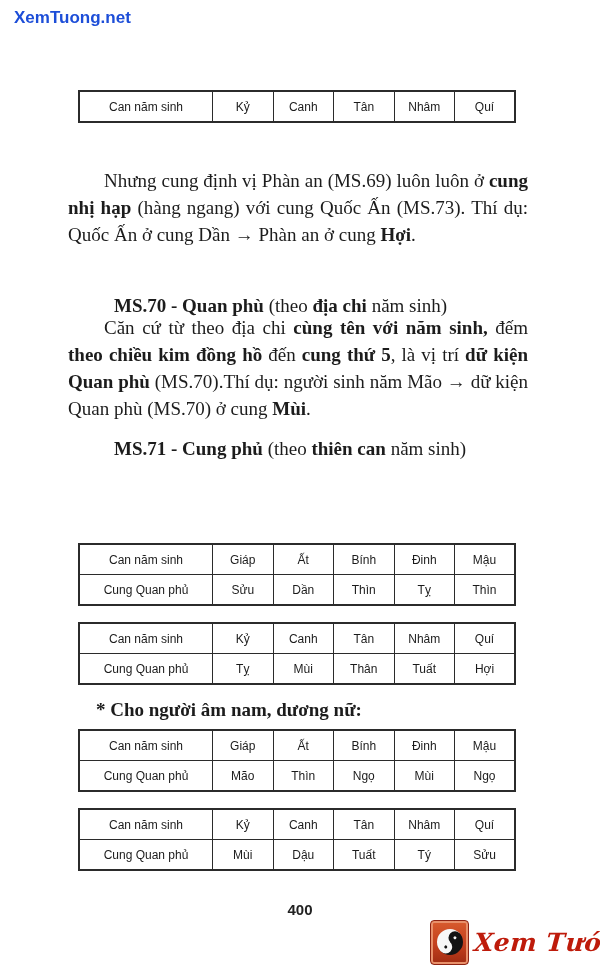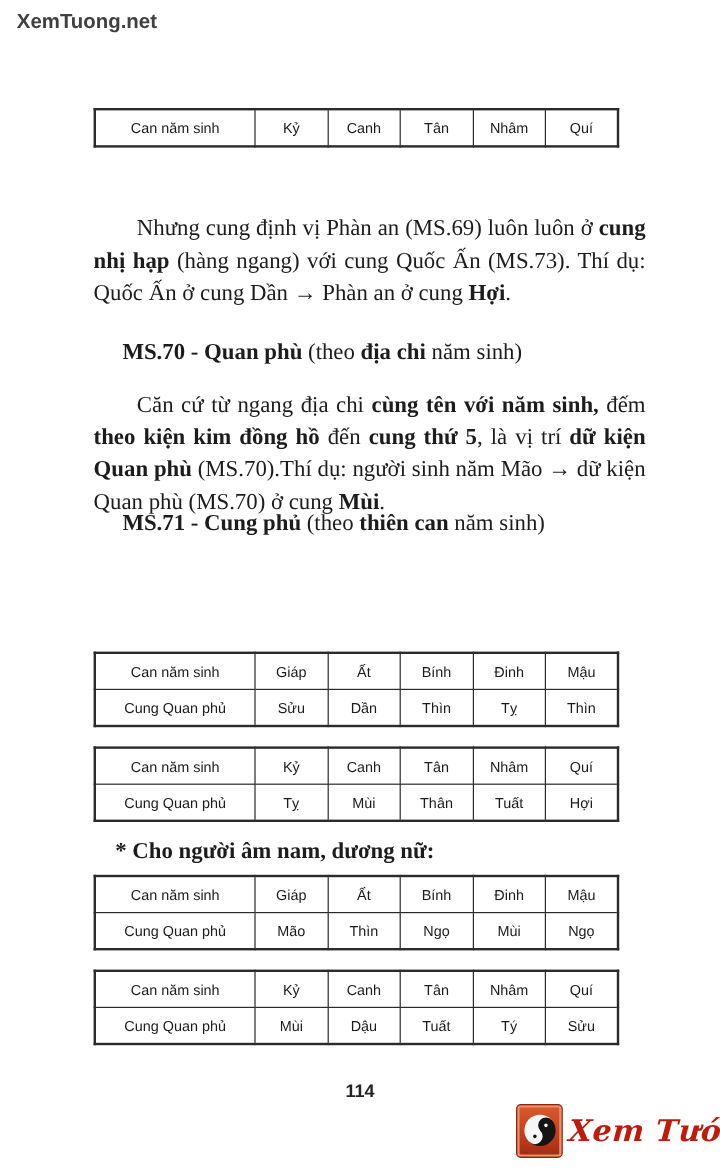--- a/index.html
+++ b/index.html
@@ -4,30 +4,30 @@
 <style>
   html,body { margin:0; padding:0; background:#ffffff; }
   .page {
     position:relative; width:600px; height:975px; background:#ffffff;
     overflow:hidden; color:#1c1c1c;
     font-family:"Liberation Serif", serif;
   }
   .header-logo {
     position:absolute; left:14px; top:8px;
     font-family:"Liberation Sans", sans-serif;
-    font-weight:bold; font-size:17px; color:#404040;
+    font-weight:bold; font-size:17px; color:#1d4ed8;
   }
   
   .body-para {
-    position:absolute; left:62px; width:460px; margin:16px;
+    position:absolute; left:62px; width:460px; margin:6px;
     font-size:19px; line-height:27px; text-align:justify; text-indent:36px;
     font-weight:normal;
   }
   .heading {
-    position:absolute; left:62px; width:460px; margin:4px; padding-left:36px;
+    position:absolute; left:62px; width:460px; margin:16px; padding-left:36px;
     font-size:19px; line-height:27px; font-weight:normal; box-sizing:border-box;
   }
   .subheading {
     position:absolute; left:62px; width:460px; margin:0; padding-left:34px;
     font-size:19px; line-height:26px; font-weight:bold; box-sizing:border-box;
   }
   .body-para b, .heading b, .subheading b { font-weight:bold; }
   
   table.data-table {
     position:absolute; left:78px; width:438px;
@@ -97,21 +97,21 @@
           <td>Nhâm</td>
           <td>Quí</td>
         </tr>
       </tbody>
   </table>
 
   <p class="body-para" style="top:161px"><span>Nhưng cung định vị Phàn an (MS.69) luôn luôn ở </span><b>cung nhị hạp</b><span> (hàng ngang) với cung Quốc Ấn (MS.73). Thí dụ: Quốc Ấn ở cung Dần → Phàn an ở cung </span><b>Hợi</b><span>.</span></p>
 
   <h3 class="heading" style="top:276px"><b>MS.70 - Quan phù</b><span> (theo </span><b>địa chi</b><span> năm sinh)</span></h3>
 
-  <p class="body-para" style="top:308px"><span>Căn cứ từ ngang địa chi </span><b>cùng tên với năm sinh,</b><span> đếm </span><b>theo kiện kim đồng hồ</b><span> đến </span><b>cung thứ 5</b><span>, là vị trí </span><b>dữ kiện Quan phù</b><span> (MS.70).Thí dụ: người sinh năm Mão → dữ kiện Quan phù (MS.70) ở cung </span><b>Mùi</b><span>.</span></p>
+  <p class="body-para" style="top:308px"><span>Căn cứ từ theo địa chi </span><b>cùng tên với năm sinh,</b><span> đếm </span><b>theo chiều kim đồng hồ</b><span> đến </span><b>cung thứ 5</b><span>, là vị trí </span><b>dữ kiện Quan phù</b><span> (MS.70).Thí dụ: người sinh năm Mão → dữ kiện Quan phù (MS.70) ở cung </span><b>Mùi</b><span>.</span></p>
 
   <h3 class="heading" style="top:419px"><b>MS.71 - Cung phủ</b><span> (theo </span><b>thiên can</b><span> năm sinh)</span></h3>
 
 
 
   <table class="data-table" style="top:543px">
     <tbody>
         <tr>
           <td class="label-col">Can năm sinh</td>
           <td>Giáp</td>
@@ -189,21 +189,21 @@
           <td class="label-col">Cung Quan phủ</td>
           <td>Mùi</td>
           <td>Dậu</td>
           <td>Tuất</td>
           <td>Tý</td>
           <td>Sửu</td>
         </tr>
       </tbody>
   </table>
 
-  <div class="page-number">114</div>
+  <div class="page-number">400</div>
 
   <div class="brand">
     <div class="yy-frame">
       <div class="yy"></div>
     </div>
     <div class="brand-text">Xem Tướng.net</div>
   </div>
 
 </div>
 

